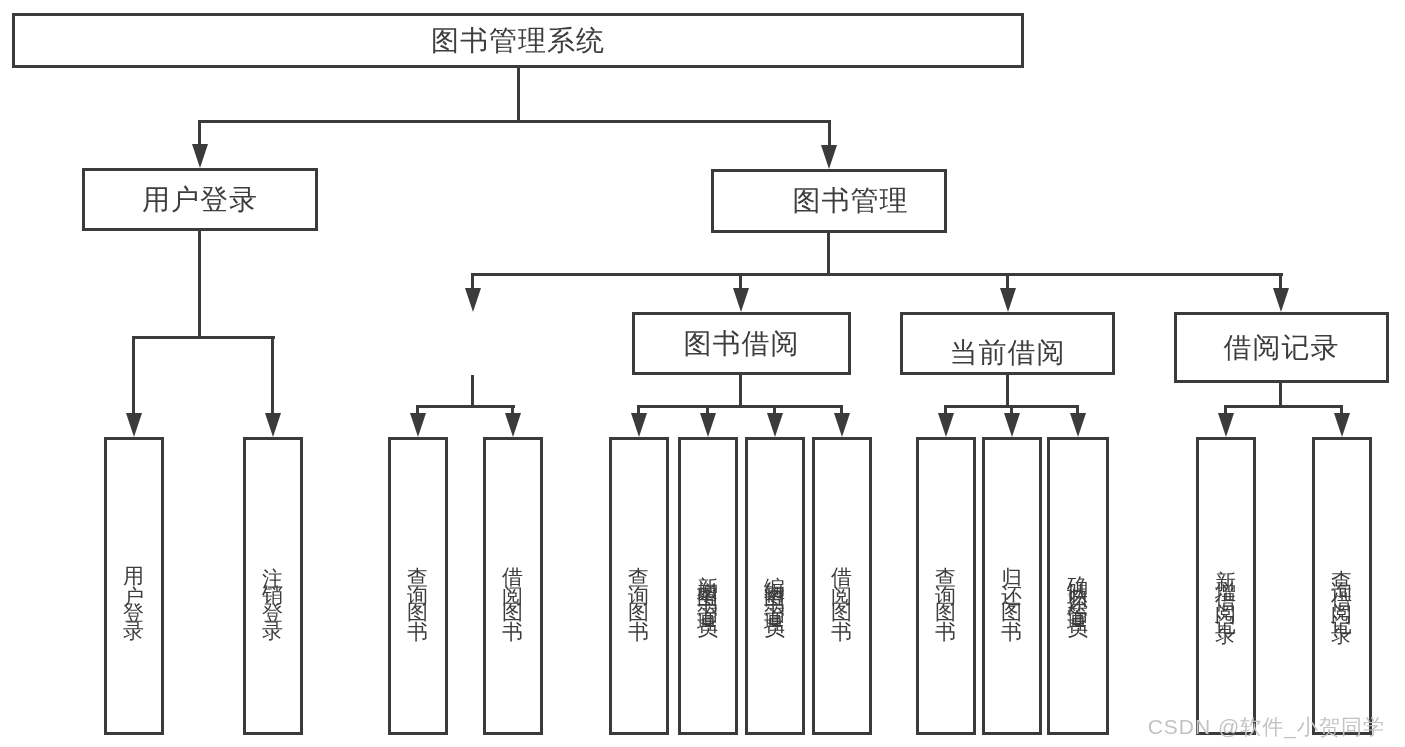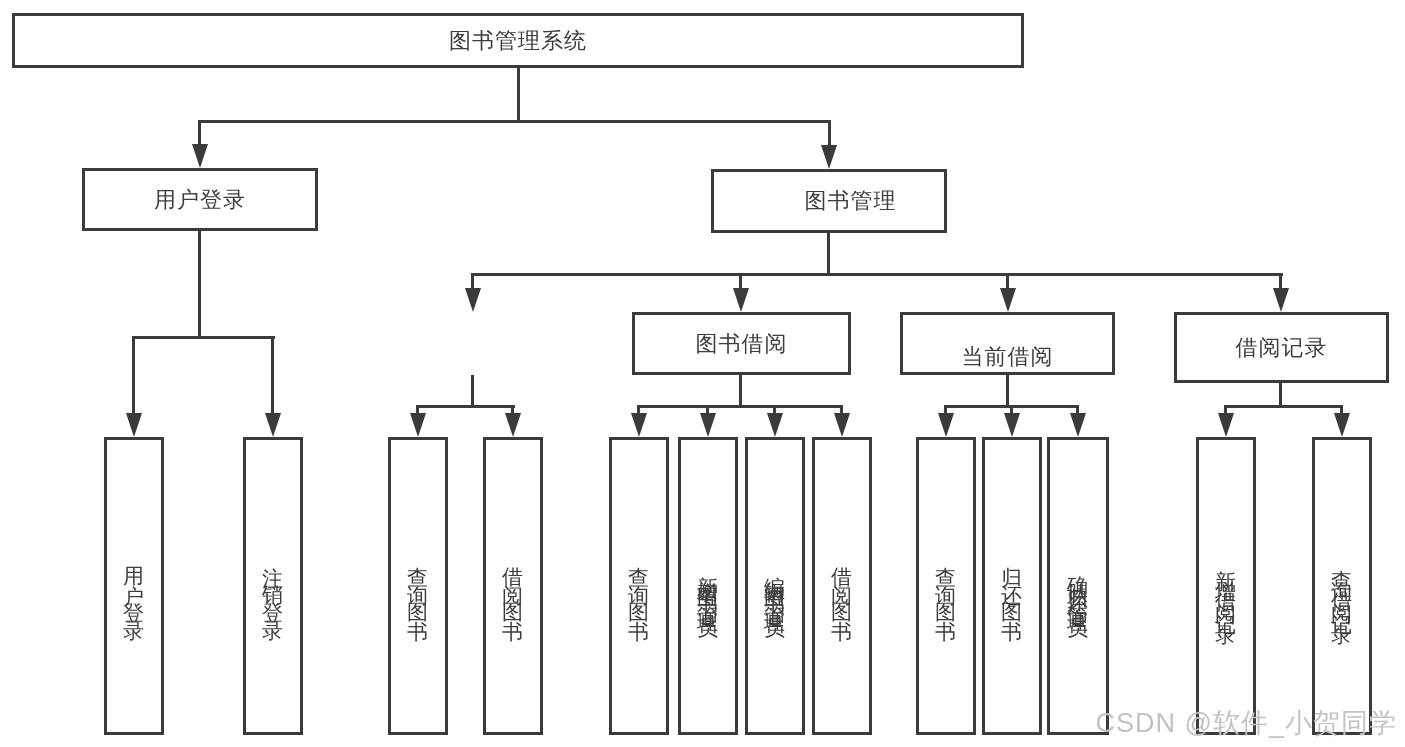--- a/index.html
+++ b/index.html
@@ -19,21 +19,21 @@
   .node {
     position: absolute;
     box-sizing: border-box;
     border: 3px solid #3b3b3b;
     background: #ffffff;
     display: flex;
     align-items: center;
     justify-content: center;
     color: #3d3d3d;
   }
-  .hnode { font-size: 22px; letter-spacing: 1px; }
+  .hnode { font-size: 28px; letter-spacing: 1px; }
   .vnode { top: 437px; height: 298px; }
   .vlabel {
     writing-mode: vertical-rl;
     text-orientation: mixed;
     font-size: 21px;
     color: #3d3d3d;
     line-height: 1;
   }
   .v4 { letter-spacing: 18px; }
   .v6 { letter-spacing: 11px; }
@@ -53,23 +53,23 @@
     position: absolute;
     width: 0;
     height: 0;
     border-left: 8px solid transparent;
     border-right: 8px solid transparent;
     border-top: 24px solid #3b3b3b;
   }
   
   #watermark {
     position: absolute;
-    right: 8px;
+    right: 20px;
     bottom: 6px;
-    font-size: 27px;
+    font-size: 21px;
     color: #c3c3c3;
     letter-spacing: 1px;
     pointer-events: none;
   }
 </style>
 </head>
 <body>
 
 <div id="stage">
 

